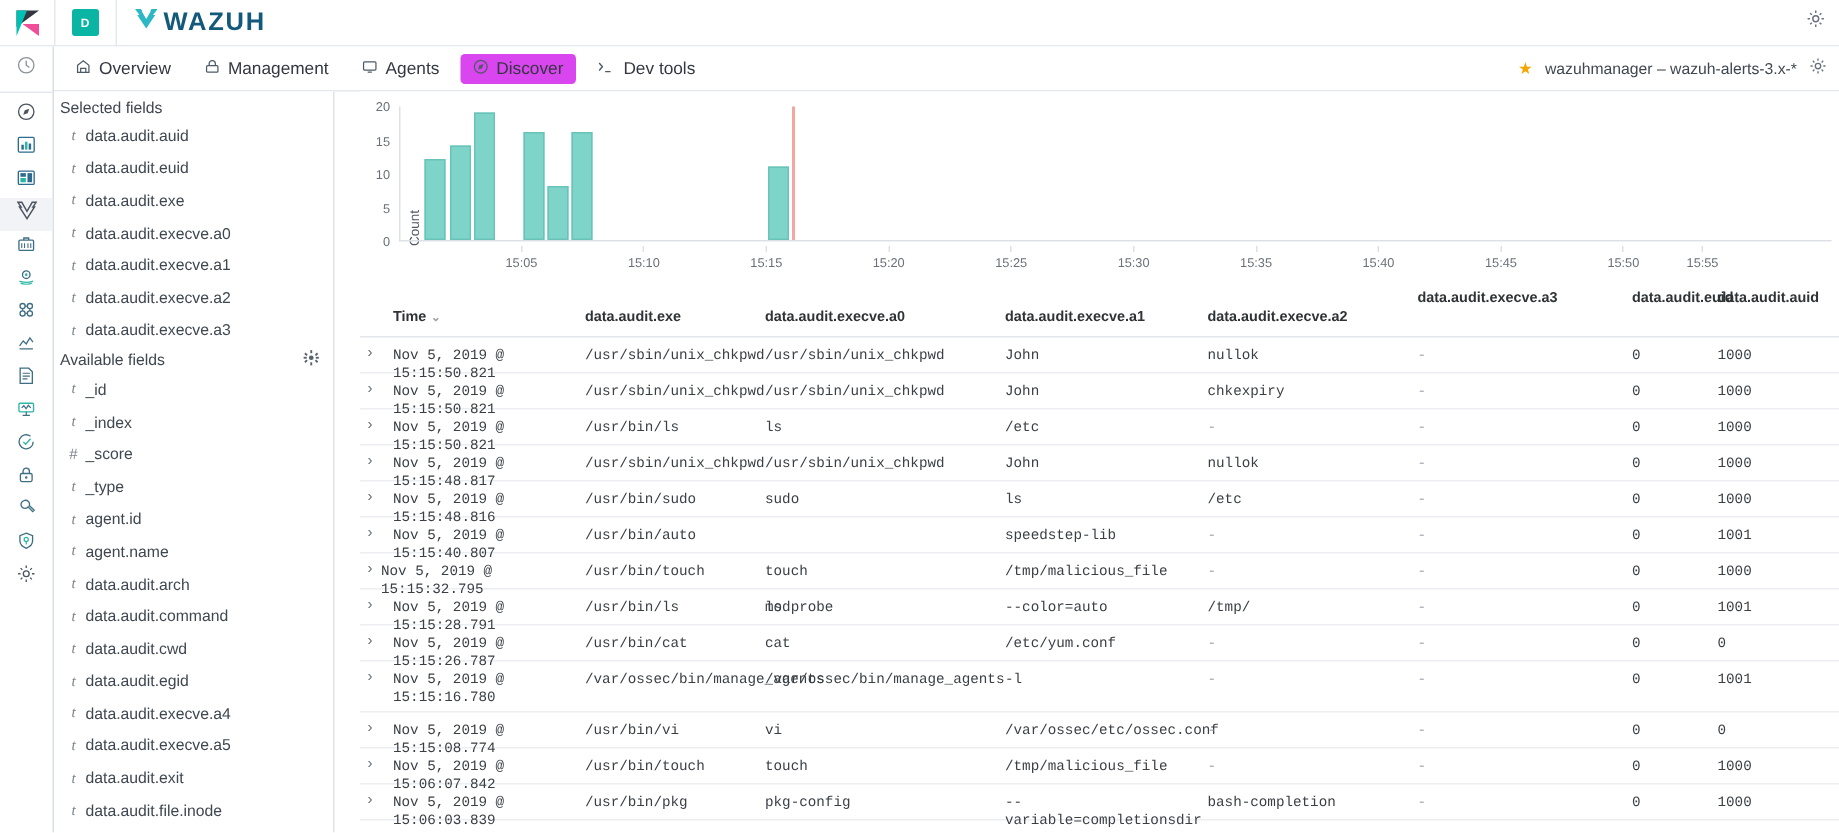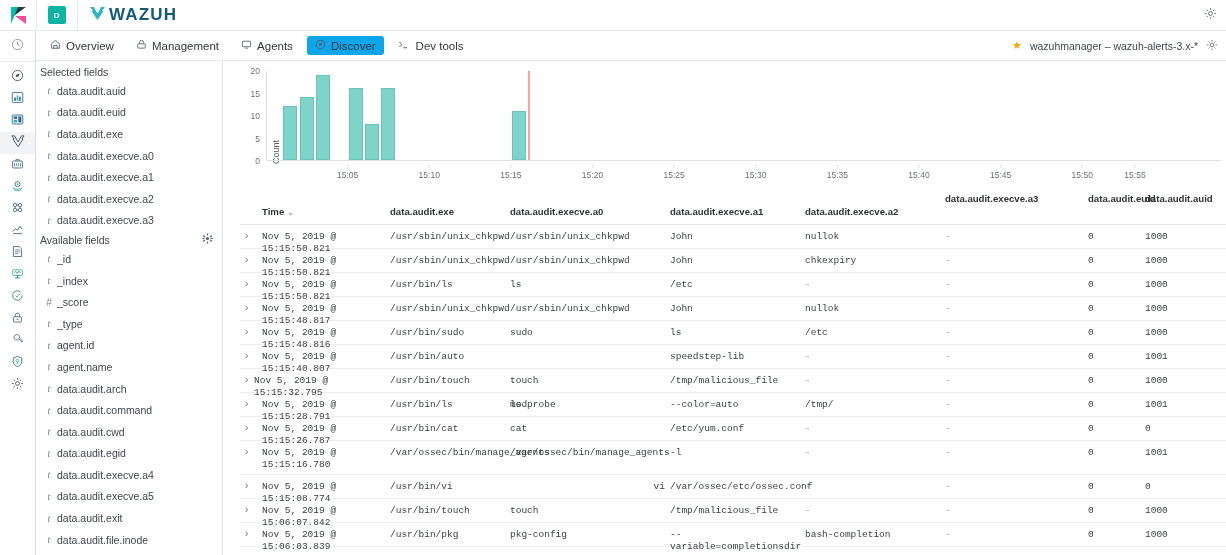--- a/index.html
+++ b/index.html
@@ -57,21 +57,21 @@
   .navbar {
     position: absolute; left: 36px; top: 31px; width: 1190px; height: 30px;
     border-bottom: 1px solid #e4e8ef; background: #fff;
     display: flex; align-items: center;
   }
   .nav-tab {
     display: flex; align-items: center; gap: 5px;
     font-size: 11.5px; color: #343741; padding: 3px 8px;
     margin-left: 6px; border-radius: 3px;
   }
-  .nav-tab.active { background: #0ea5e9; }
+  .nav-tab.active { background: #d946ef; }
   .nav-tab .ni { color: #4c5a67; display: block; }
   .nav-right {
     margin-left: auto; display: flex; align-items: center; gap: 8px;
     padding-right: 8px; font-size: 10.5px; color: #3f4750;
   }
   .star { color: #f5a700; font-size: 11px; }
   .nav-gear { color: #69707d; }
 
   
   .sidebar {
@@ -655,21 +655,21 @@
           <span class="cell" style="left: 430px; width: 130px;">-l</span>
           <span class="cell dash" style="left: 565px; width: 135px;">-</span>
           <span class="cell dash" style="left: 705px;">-</span>
           <span class="cell" style="left: 848px;">0</span>
           <span class="cell" style="left: 905px;">1001</span>
         </div>
         <div class="row" style="height: 24px;">
           <span class="chev">›</span>
           <span class="cell" style="left: 22px; width: 125px;">Nov 5, 2019 @ 15:15:08.774</span>
           <span class="cell" style="left: 150px; width: 115px;">/usr/bin/vi</span>
-          <span class="cell" style="left: 270px; width: 155px; text-align: right;">vi</span>
+          <span class="cell" style="left: 270px; width: 155px;">vi</span>
           <span class="cell" style="left: 430px; width: 130px;">/var/ossec/etc/ossec.conf</span>
           <span class="cell dash" style="left: 565px; width: 135px;">-</span>
           <span class="cell dash" style="left: 705px;">-</span>
           <span class="cell" style="left: 848px;">0</span>
           <span class="cell" style="left: 905px;">0</span>
         </div>
         <div class="row" style="height: 24px;">
           <span class="chev">›</span>
           <span class="cell" style="left: 22px; width: 125px;">Nov 5, 2019 @ 15:06:07.842</span>
           <span class="cell" style="left: 150px; width: 115px;">/usr/bin/touch</span>

